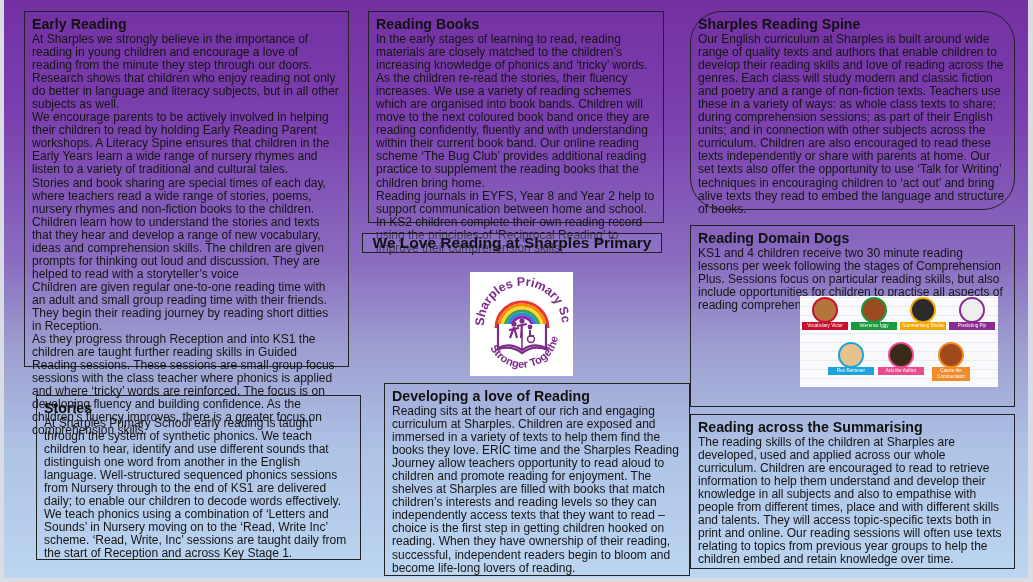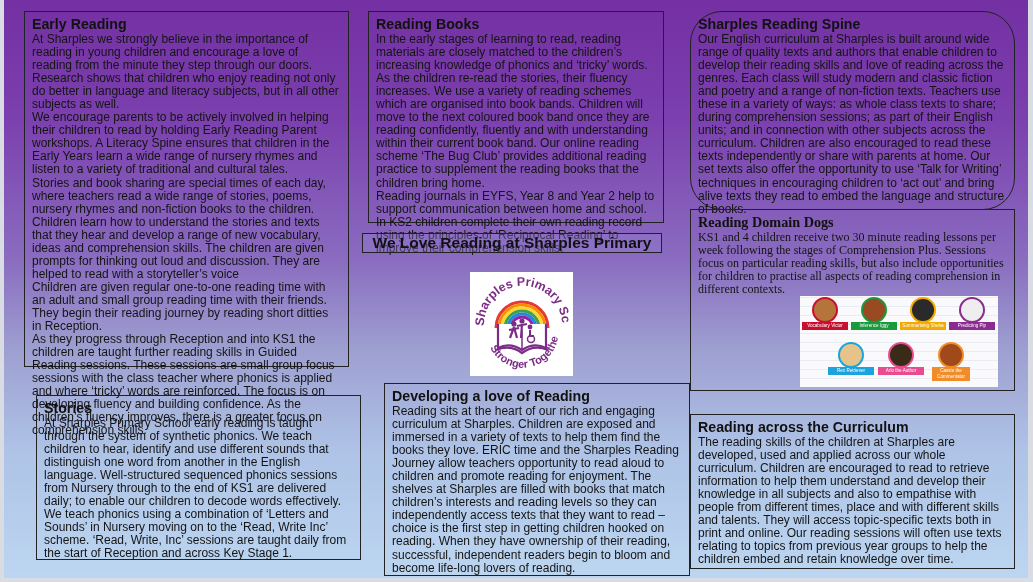--- a/index.html
+++ b/index.html
@@ -31,21 +31,21 @@
     .box p {
       margin: 0;
       font-size: 12px;
       line-height: 13.05px;
       color: #141414;
     }
     #early { left: 20px; top: 11px; width: 325px; height: 356px; }
     #phonics { left: 32px; top: 395px; width: 325px; height: 165px; }
     #books { left: 364px; top: 11px; width: 296px; height: 212px; }
     #spine { left: 686px; top: 11px; width: 325px; height: 199px; border-radius: 32px; }
-    #dogs { left: 686px; top: 209px; width: 325px; height: 182px; font-family: Liberation Serif, serif; }
+    #dogs { left: 686px; top: 225px; width: 325px; height: 182px; }
     #curric { left: 686px; top: 414px; width: 325px; height: 155px; }
     #love { left: 364px; top: 383px; width: 306px; height: 193px; margin-left: 16px; }
     #banner {
       position: absolute; left: 358px; top: 233px; width: 300px; height: 20px;
       border: 1.5px solid #222; box-sizing: border-box;
       display: flex; align-items: center; justify-content: center;
       font-size: 15.5px; font-weight: bold; color: #111;
       background: rgba(150,130,210,0.35);
     }
     #logo {
@@ -170,17 +170,17 @@
       <div class="head" style="background:#3a2a18; box-shadow:0 0 0 2px #e94b8f;"></div>
       <span class="label" style="background:#e94b8f;">Arlo the Author</span>
     </div>
     <div class="dog" style="left:128px; top:48px;">
       <div class="head" style="background:#a04a1c; box-shadow:0 0 0 2px #f28c28;"></div>
       <span class="label" style="background:#f28c28; white-space:normal; width:34px;">Cassie the Commentator</span>
     </div>
   </div>
 
   <div class="box" id="curric">
-    <h2>Reading across the Curriculum</h2>
+    <h2>Reading across the Summarising</h2>
     <p>The reading skills of the children at Sharples are developed, used and applied across our whole curriculum. Children are encouraged to read to retrieve information to help them understand and develop their knowledge in all subjects and also to empathise with people from different times, place and with different skills and talents. They will access topic-specific texts both in print and online. Our reading sessions will often use texts relating to topics from previous year groups to help the children embed and retain knowledge over time.</p>
   </div>
 
 </div>
 
 </body></html>

